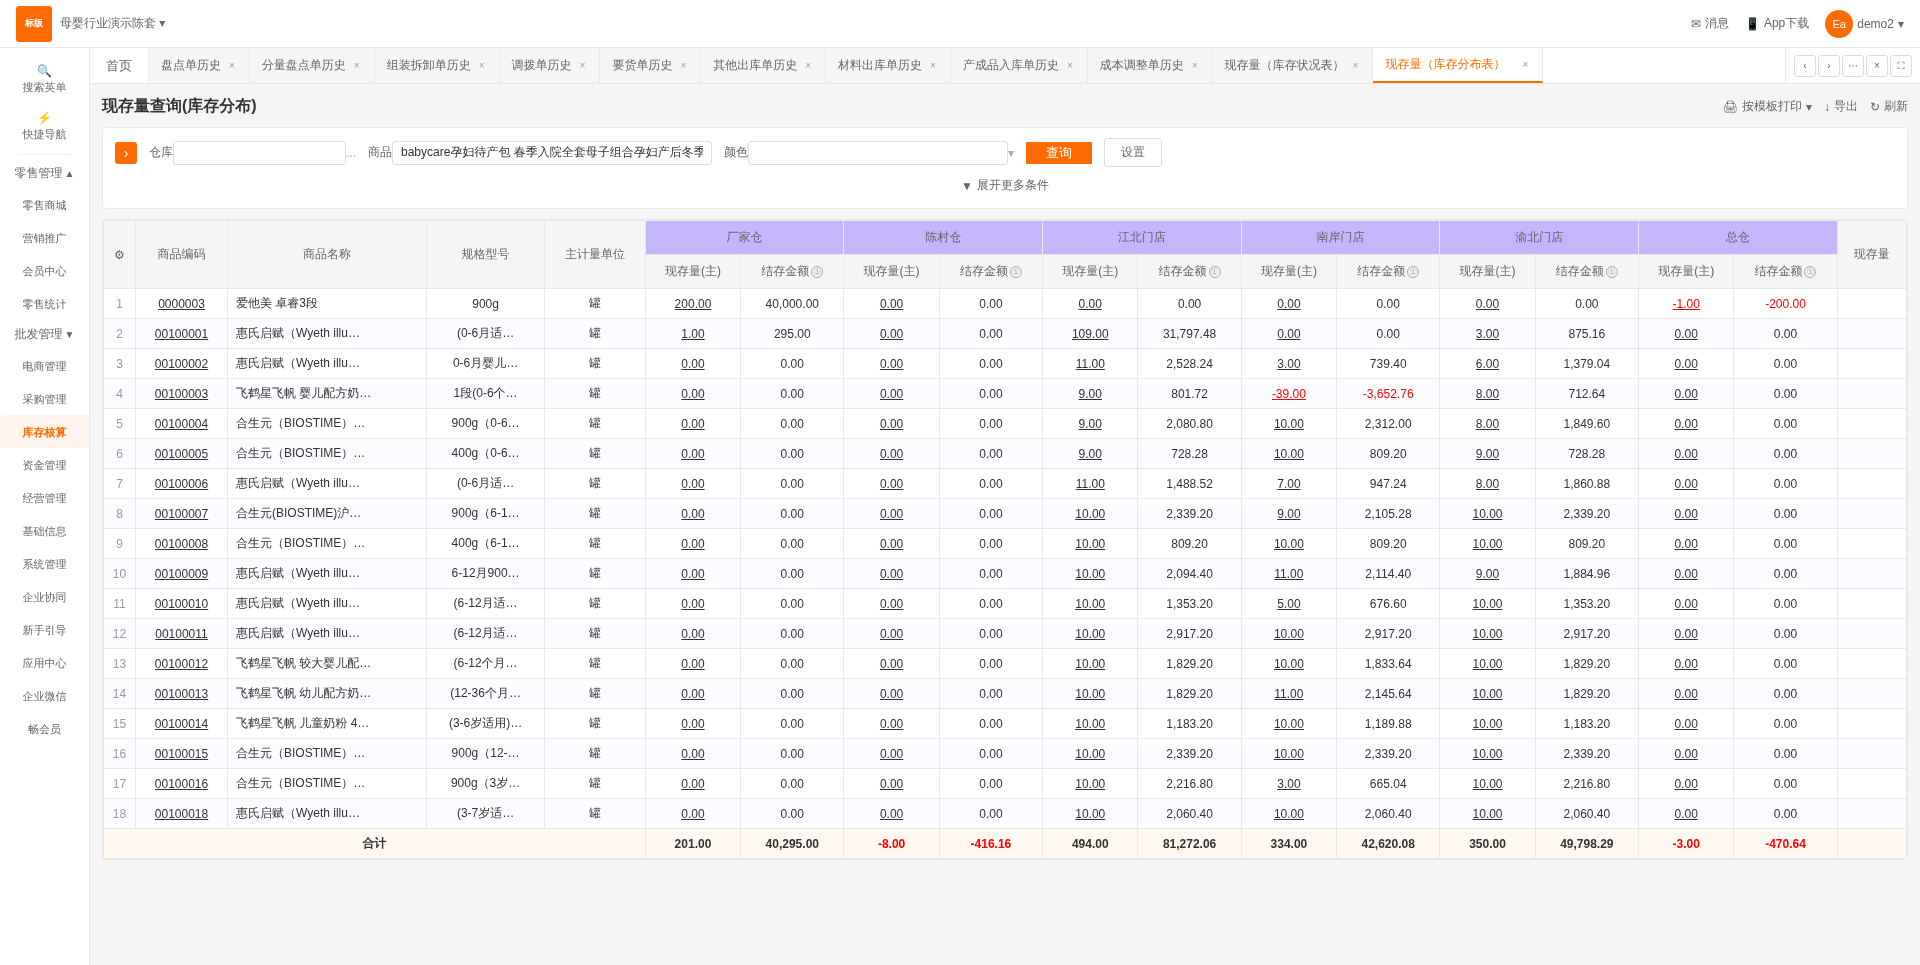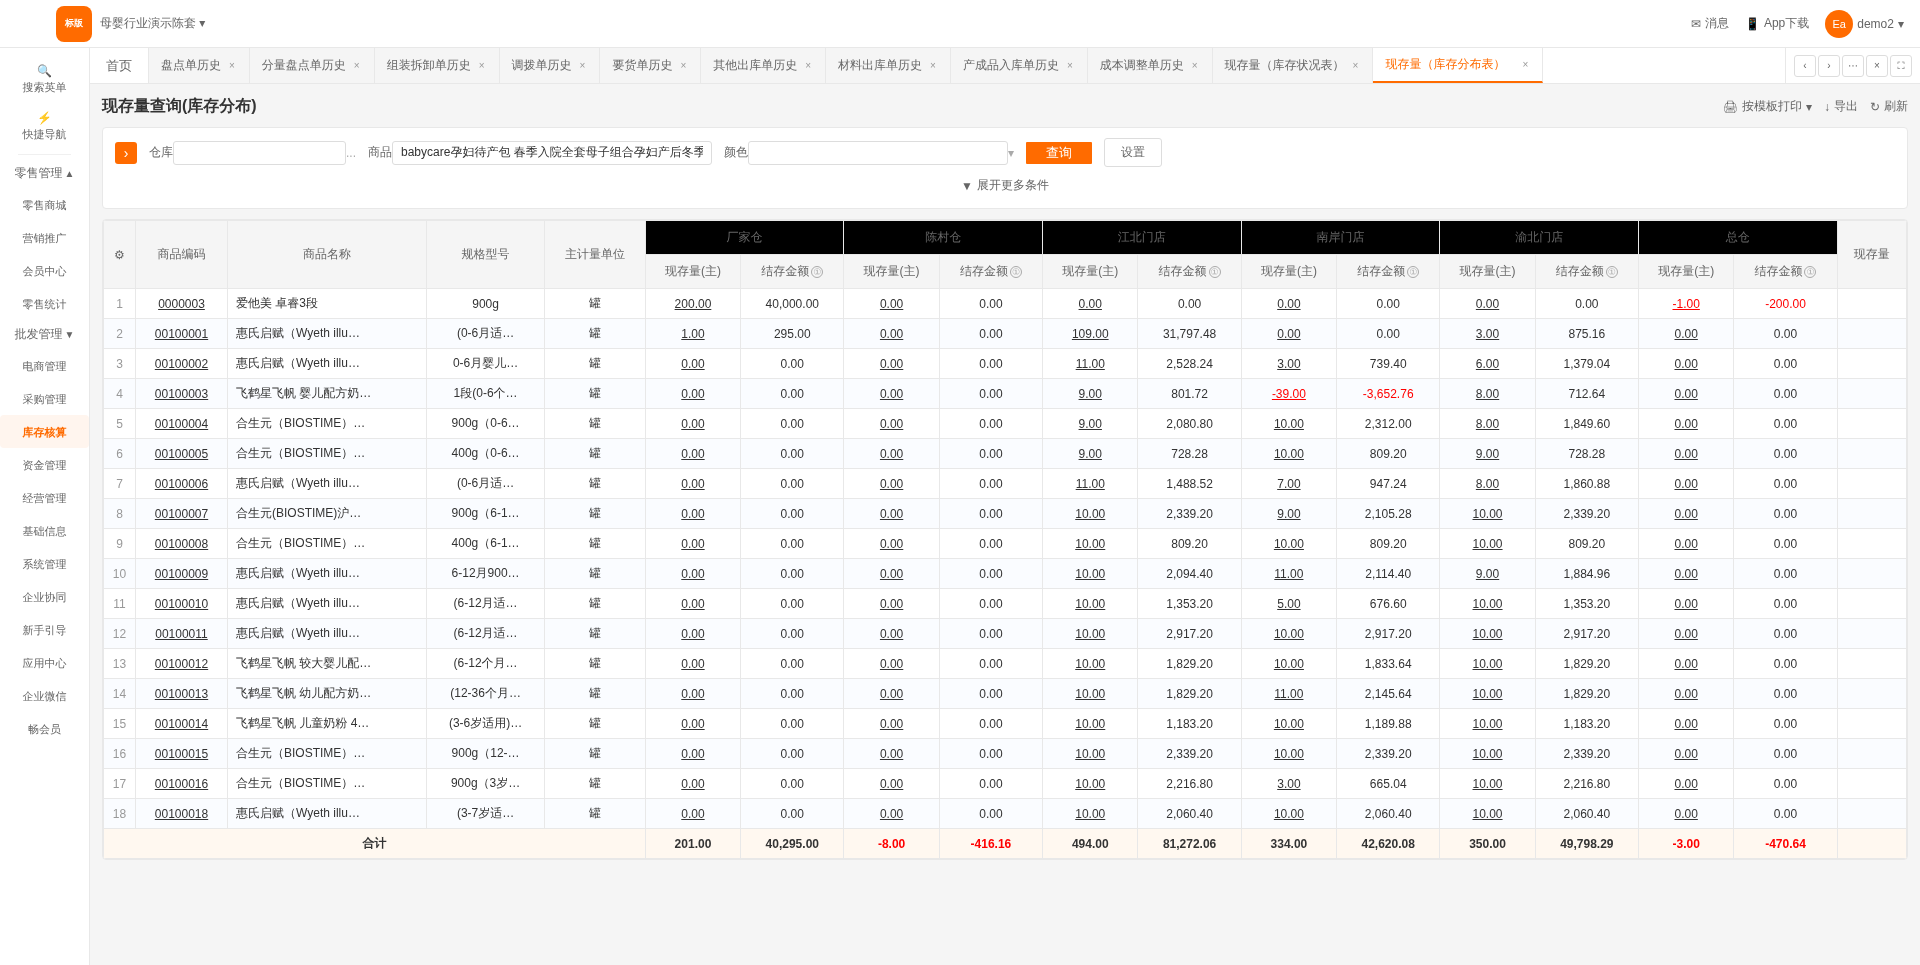--- a/index.html
+++ b/index.html
@@ -22,28 +22,27 @@
     }
     .logo-area {
       display: flex;
       align-items: center;
       gap: 8px;
     }
     .logo-icon {
       width: 36px;
       height: 36px;
       background: #ff6b00;
-      border-radius: 8px;
+      border-radius: 3px;
       display: flex;
       align-items: center;
       justify-content: center;
       color: #fff;
       font-size: 10px;
       font-weight: bold;
-      margin-left: 40px;
     }
     .logo-text { font-size: 12px; color: #666; }
     .top-right {
       display: flex;
       align-items: center;
       gap: 16px;
     }
     .top-right-item {
       display: flex;
       align-items: center;
@@ -323,21 +322,21 @@
     thead th {
       padding: 8px 8px;
       border: 1px solid #e8e8e8;
       color: #666;
       font-weight: normal;
       text-align: center;
       font-size: 12px;
       white-space: nowrap;
     }
     thead th.group-header {
-      background: #000000;
+      background: #c4b5fd;
       border-bottom: none;
     }
     tbody tr {
       background: #fff;
     }
     tbody tr.total-row {
       background: #fff8f0;
       font-weight: bold;
     }
     tbody td {

